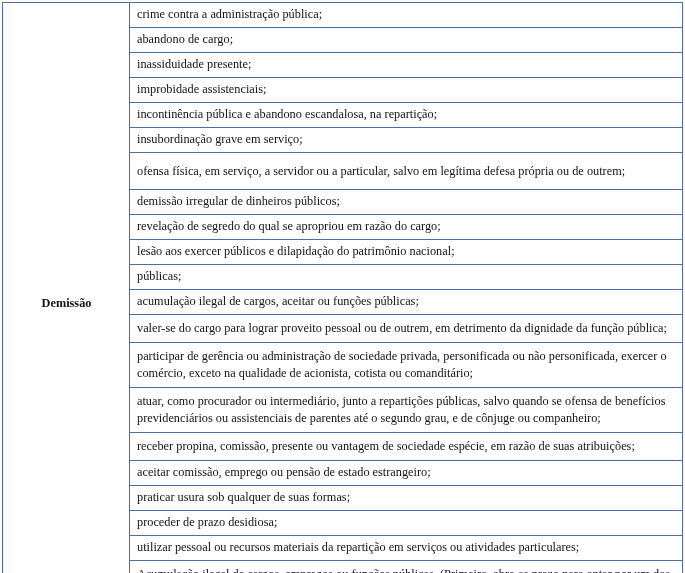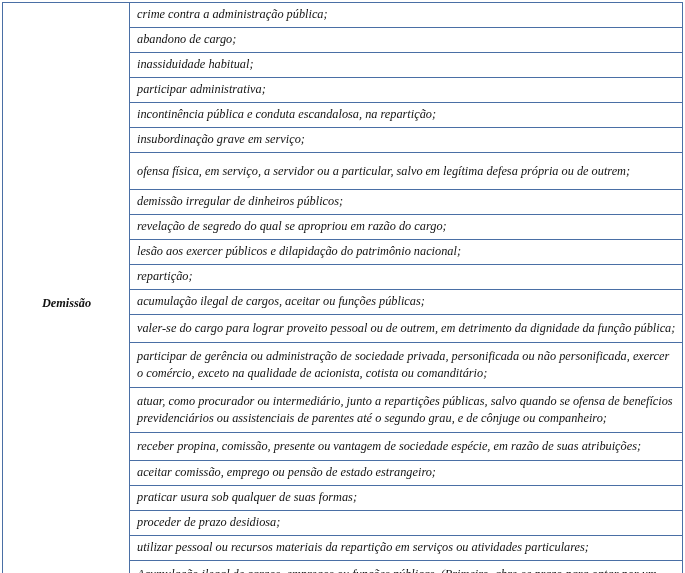--- a/index.html
+++ b/index.html
@@ -20,21 +20,20 @@
     margin: 2px 0 0 2px;
     table-layout: fixed;
   }
   .doc-table td {
     border: 1px solid #4a6fa5;
     vertical-align: middle;
     padding: 4px 6px 4px 7px;
     font-size: 12.3px;
     line-height: 1.30;
     color: #121212;
-    font-style: italic;
   }
   .label-cell {
     width: 113px;
     text-align: center;
     font-weight: bold;
     font-size: 13px;
     vertical-align: middle;
     padding: 0 4px;
   }
   .item-cell {
@@ -52,45 +51,45 @@
 <table class="doc-table">
   <tbody>
     <tr>
       <td class="label-cell" rowspan="21">Demissão</td>
       <td class="item-cell">crime contra a administração pública;</td>
     </tr>
     <tr>
       <td class="item-cell">abandono de cargo;</td>
     </tr>
     <tr>
-      <td class="item-cell">inassiduidade habitual;</td>
+      <td class="item-cell">inassiduidade presente;</td>
     </tr>
     <tr>
-      <td class="item-cell">participar administrativa;</td>
+      <td class="item-cell">improbidade assistenciais;</td>
     </tr>
     <tr>
-      <td class="item-cell">incontinência pública e conduta escandalosa, na repartição;</td>
+      <td class="item-cell">incontinência pública e abandono escandalosa, na repartição;</td>
     </tr>
     <tr>
       <td class="item-cell">insubordinação grave em serviço;</td>
     </tr>
     <tr>
       <td class="item-cell multi" style="height:26px;">ofensa física, em serviço, a servidor ou a particular, salvo em legítima defesa própria ou de outrem;</td>
     </tr>
     <tr>
       <td class="item-cell">demissão irregular de dinheiros públicos;</td>
     </tr>
     <tr>
       <td class="item-cell">revelação de segredo do qual se apropriou em razão do cargo;</td>
     </tr>
     <tr>
       <td class="item-cell">lesão aos exercer públicos e dilapidação do patrimônio nacional;</td>
     </tr>
     <tr>
-      <td class="item-cell">repartição;</td>
+      <td class="item-cell">públicas;</td>
     </tr>
     <tr>
       <td class="item-cell">acumulação ilegal de cargos, aceitar ou funções públicas;</td>
     </tr>
     <tr>
       <td class="item-cell multi">valer-se do cargo para lograr proveito pessoal ou de outrem, em detrimento da dignidade da função pública;</td>
     </tr>
     <tr>
       <td class="item-cell multi">participar de gerência ou administração de sociedade privada, personificada ou não personificada, exercer o comércio, exceto na qualidade de acionista, cotista ou comanditário;</td>
     </tr>

